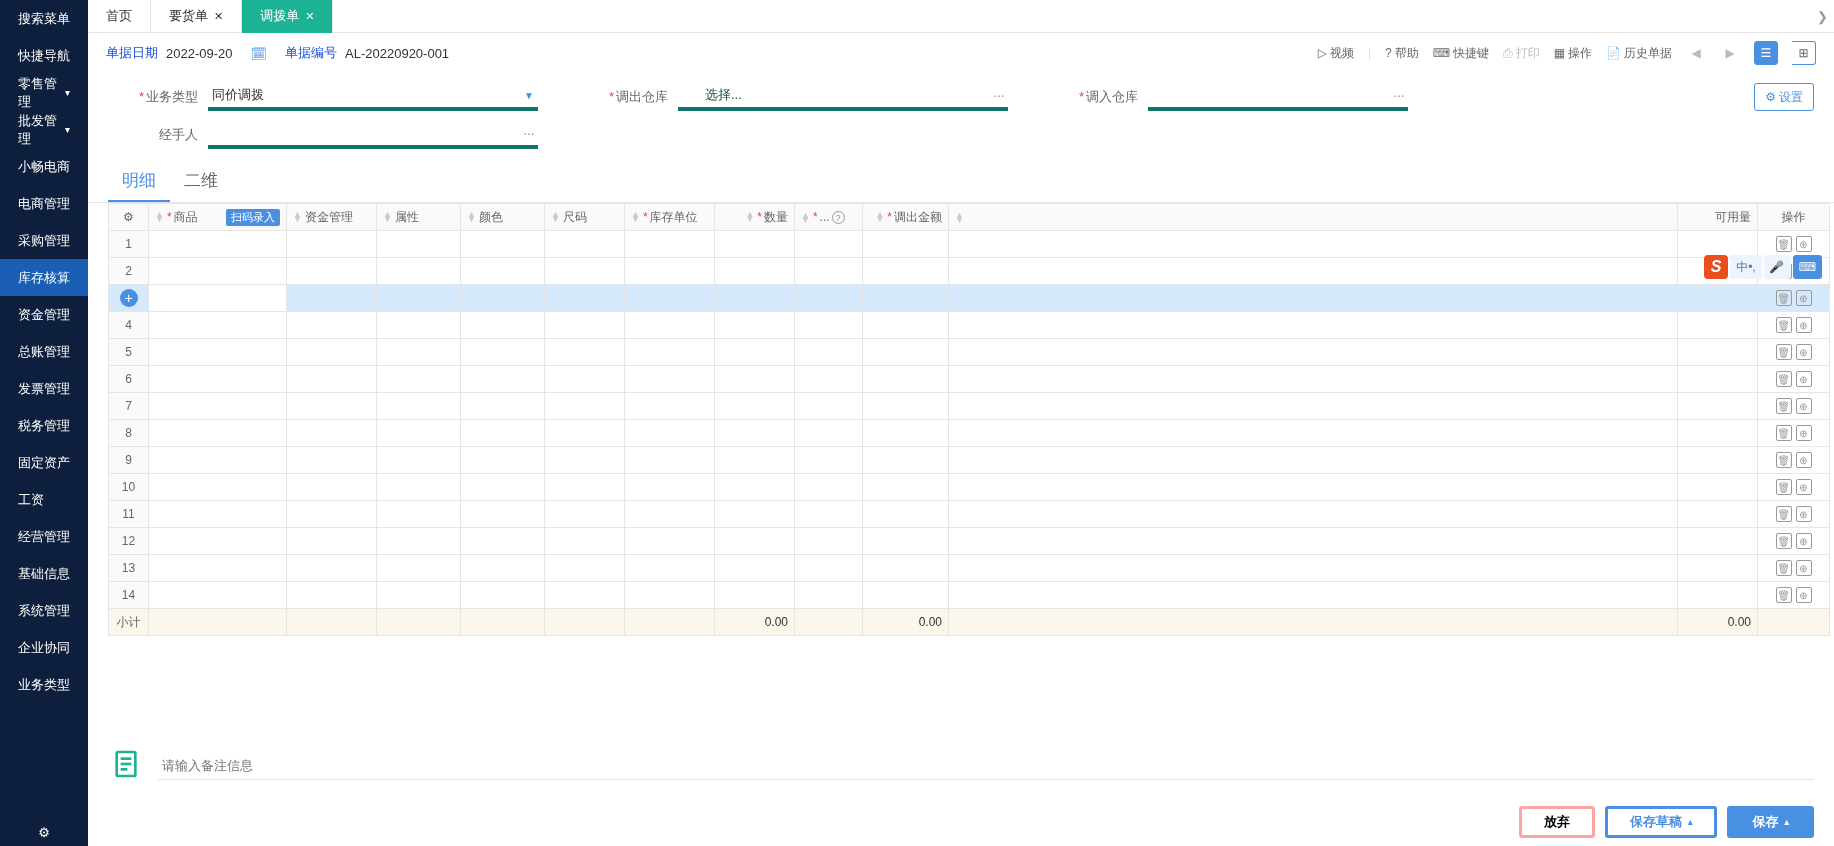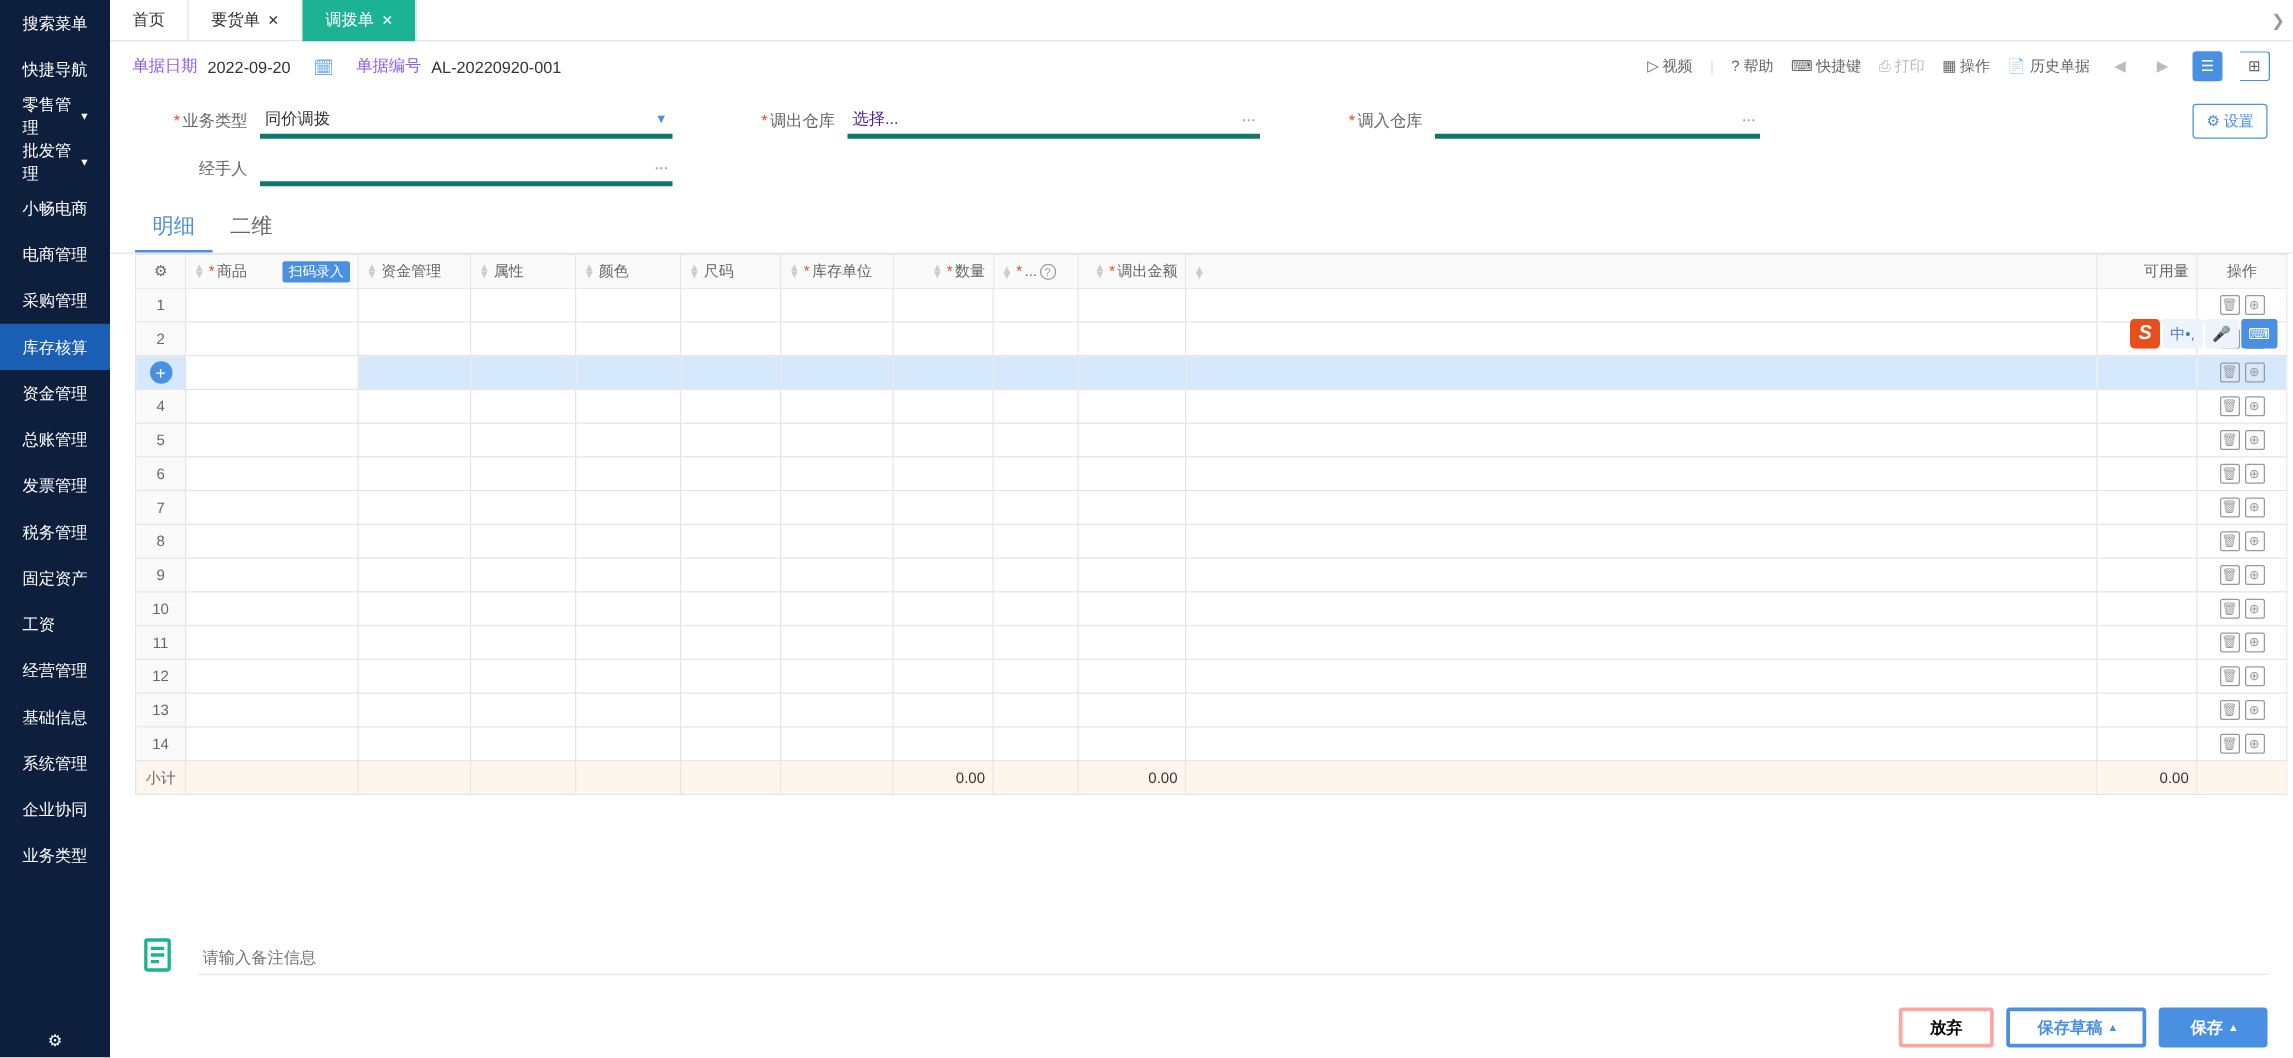--- a/index.html
+++ b/index.html
@@ -11,39 +11,39 @@
     .sidebar-item .caret { margin-left:auto; font-size:10px; }
     .sidebar-footer { margin-top:auto; height:28px; display:flex; justify-content:center; align-items:center; cursor:pointer; }
     .main { flex:1; display:flex; flex-direction:column; background:#fff; min-width:0; }
     .tabs { height:33px; display:flex; border-bottom:1px solid #e5e5e5; align-items:center; }
     .tab { padding:0 18px; height:33px; display:flex; align-items:center; cursor:pointer; font-size:13px; border-right:1px solid #e5e5e5; position:relative; }
     .tab.active { background:#1bb394; color:#fff; }
     .tab .close { margin-left:6px; font-size:11px; }
     .tabs-spacer { flex:1; }
     .tabs-right { padding:0 6px; color:#999; cursor:pointer; }
     .docbar { height:40px; display:flex; align-items:center; padding:0 18px; font-size:13px; }
-    .docbar-label { color:#8b5cf6; margin-right:8px; }
+    .docbar-label { color:#1d4ed8; margin-right:8px; }
     .docbar-value { margin-right:18px; color:#333; font-weight:500;text-align:center; }
     .docbar-cal { color:#4a90e2; margin-right:18px; cursor:pointer; }
     .docbar-spacer { flex:1; }
     .docbar-actions { display:flex; align-items:center; gap:14px; color:#666; font-size:12px; }
     .docbar-act { display:inline-flex; align-items:center; gap:3px; cursor:pointer; }
     .docbar-act.disabled { color:#bbb; }
     .docbar-sep { color:#ddd; }
     .nav-btn { width:20px; height:20px; display:inline-flex; align-items:center; justify-content:center; color:#bbb; cursor:pointer; }
     .view-btn { width:24px; height:24px; border:1px solid #4a90e2; display:inline-flex; align-items:center; justify-content:center; border-radius:3px; cursor:pointer; }
     .view-btn.active { background:#4a90e2; color:#fff; }
     .formrow { display:flex; padding:10px 20px 0; gap:40px; flex-wrap:wrap; align-items:center; }
     .field { display:flex; align-items:center; min-width:430px; }
     .field-label { width:90px; text-align:right; margin-right:10px; font-size:13px; color:#666; }
     .req { color:#f04134; margin-right:2px; }
     .field-input { flex:1; height:28px; border-bottom:4px solid #0f766e; display:flex; align-items:center; padding:0 4px; cursor:pointer; position:relative; }
     .field-input .dd { position:absolute; right:4px; color:#4a90e2; font-size:10px; }
     .field-input .dots { position:absolute; right:4px; color:#999; font-size:14px; letter-spacing:-1px; }
-    .placeholder { color:#4c1d95; }
+    .placeholder { color:#14532d;margin-left:23px; }
     .settings-btn { margin-left:auto; height:28px; padding:0 10px; border:1px solid #4a90e2; border-radius:3px; color:#4a90e2; display:inline-flex; align-items:center; gap:3px; cursor:pointer; font-size:12px; }
     .subtabs { display:flex; padding:6px 20px 0; border-bottom:1px solid #e5e5e5; }
     .subtab { padding:8px 14px; cursor:pointer; font-size:17px; color:#666; }
     .subtab.active { color:#4a90e2; border-bottom:2px solid #4a90e2; }
     .grid-wrap { flex:1; overflow:auto; padding:0 0 0 20px; position:relative; margin-right:4px; }
     table { border-collapse:collapse; width:100%; table-layout:fixed; }
     th,td { border:1px solid #e5e5e5; height:27px; font-size:12px; padding:0 6px; text-align:left; background:#fff; overflow:hidden; }
     th { background:#fafafa; color:#666; font-weight:normal; position:relative; }
     .rowhead { width:40px; text-align:center; background:#fafafa; color:#666; }
     .sort { color:#ccc; font-size:9px; display:inline-flex; flex-direction:column; line-height:5px; margin-right:3px; vertical-align:middle; }

